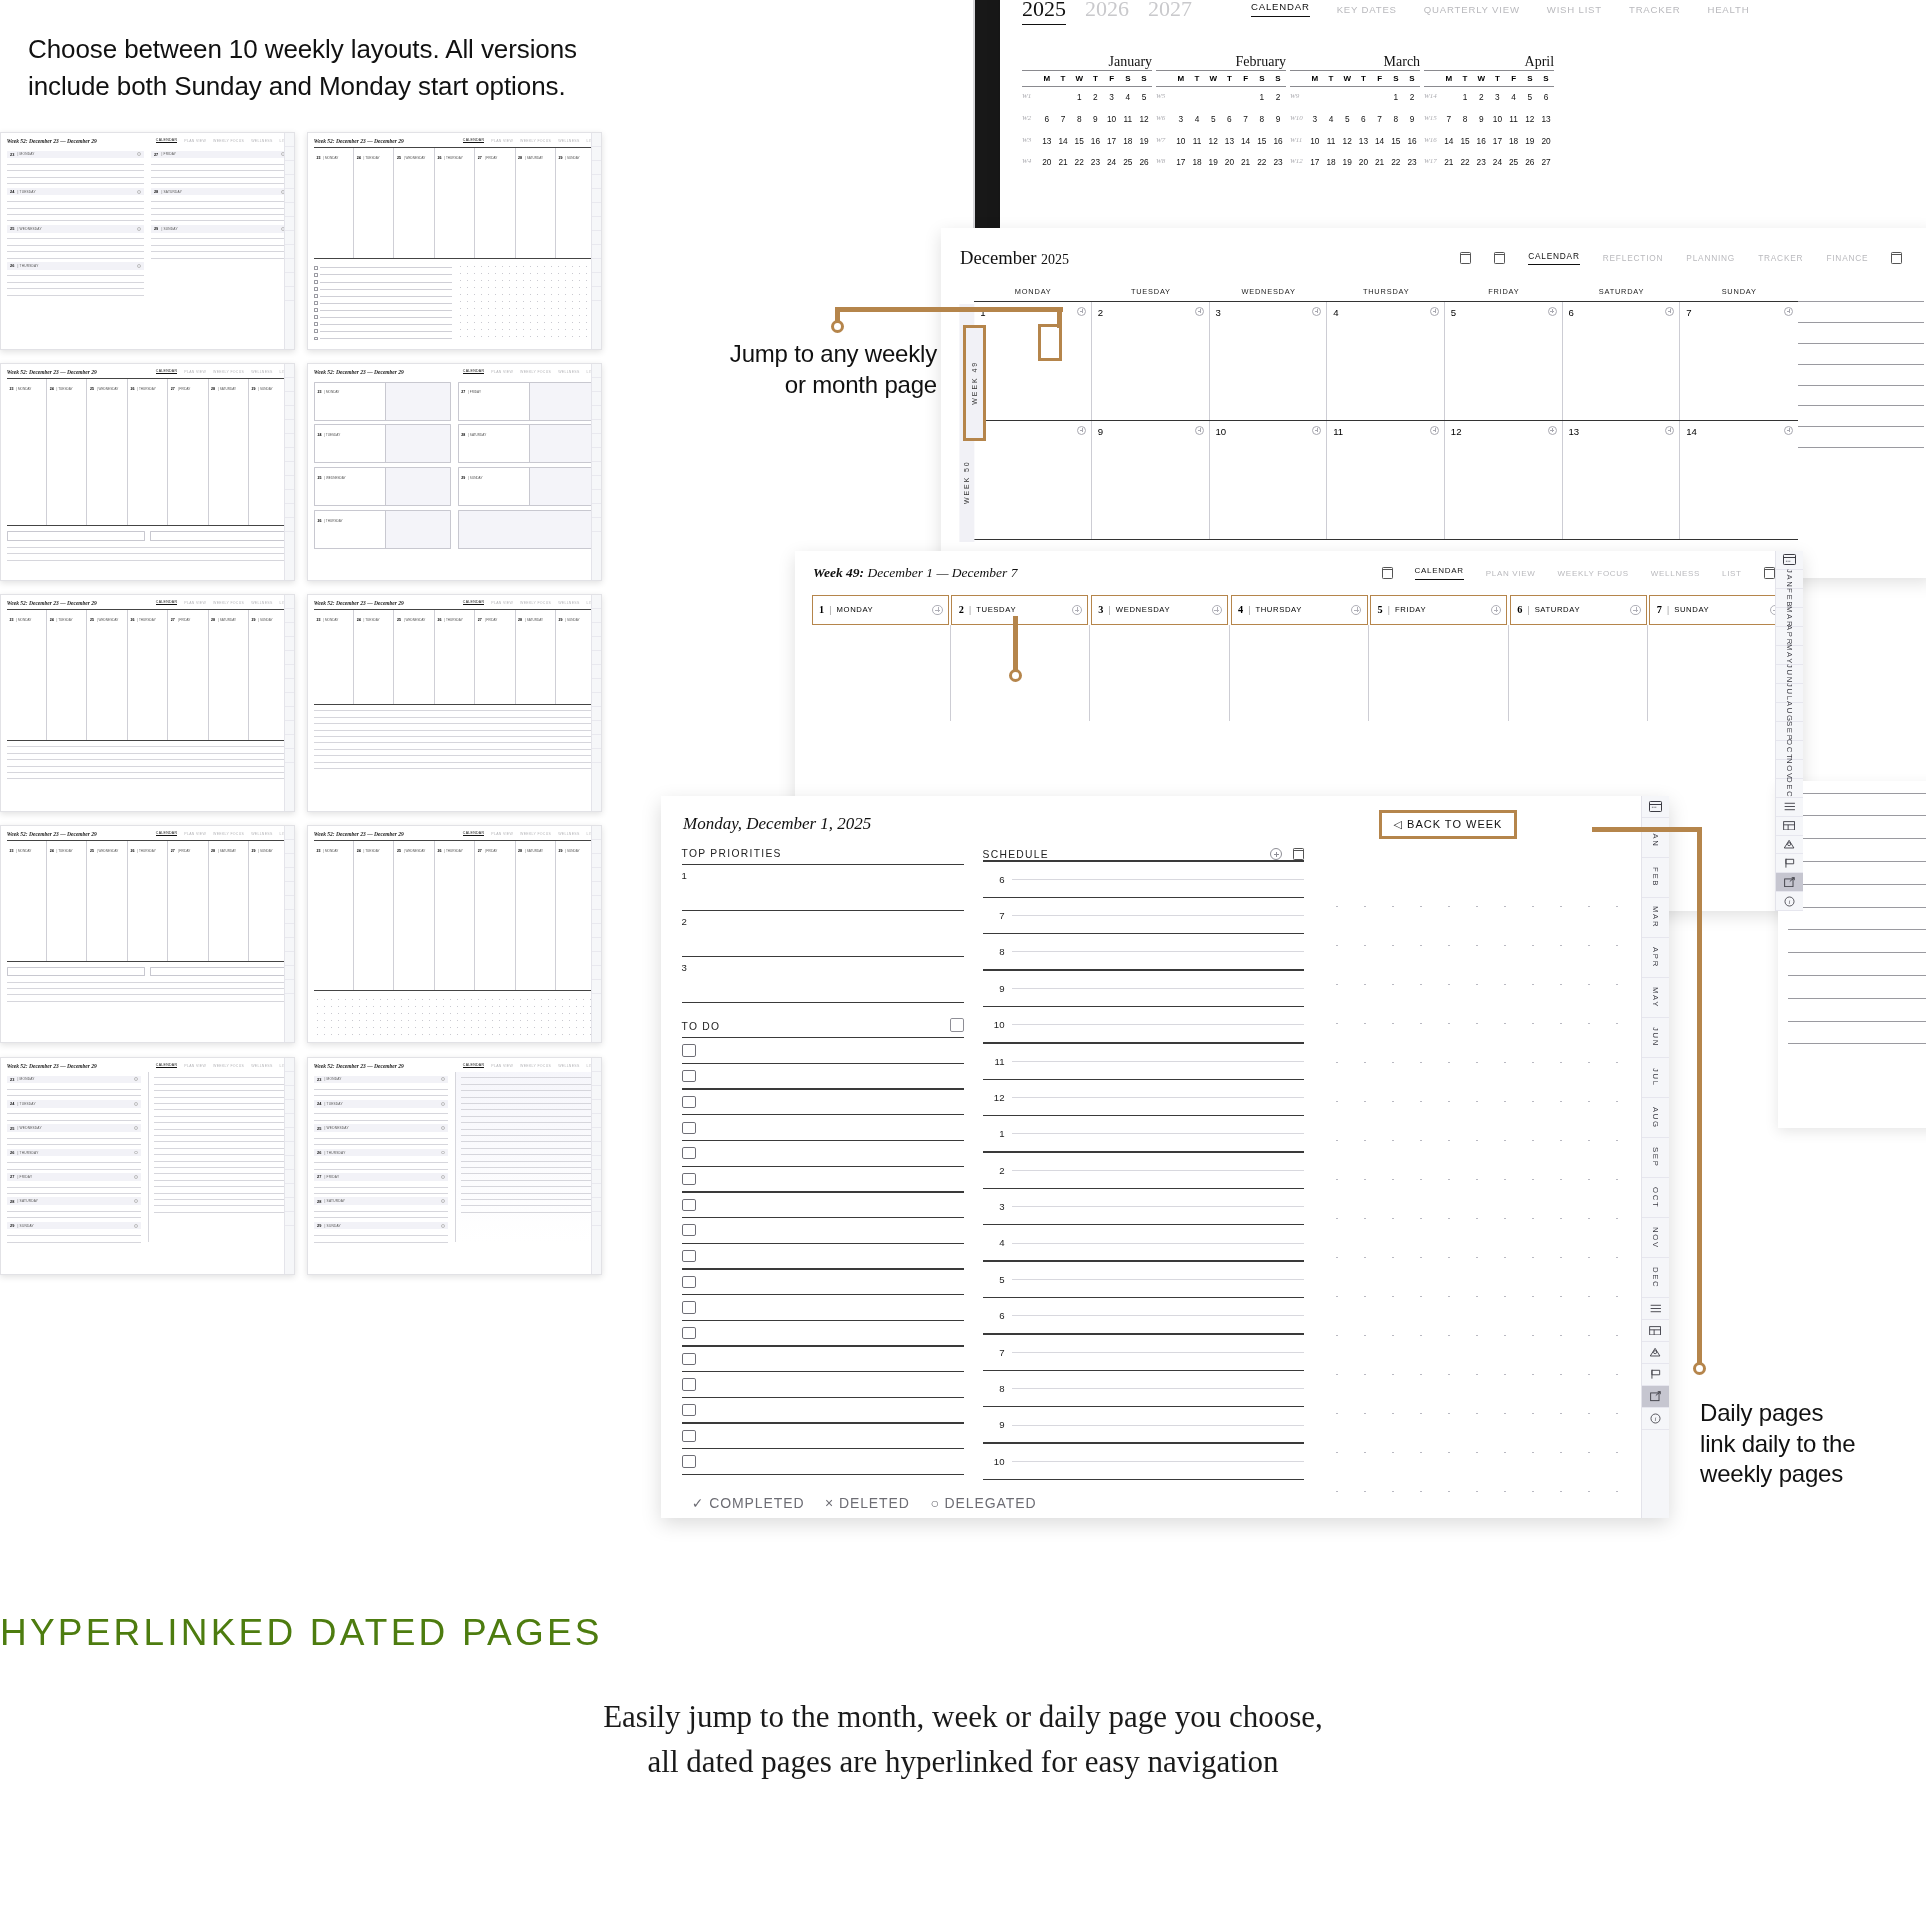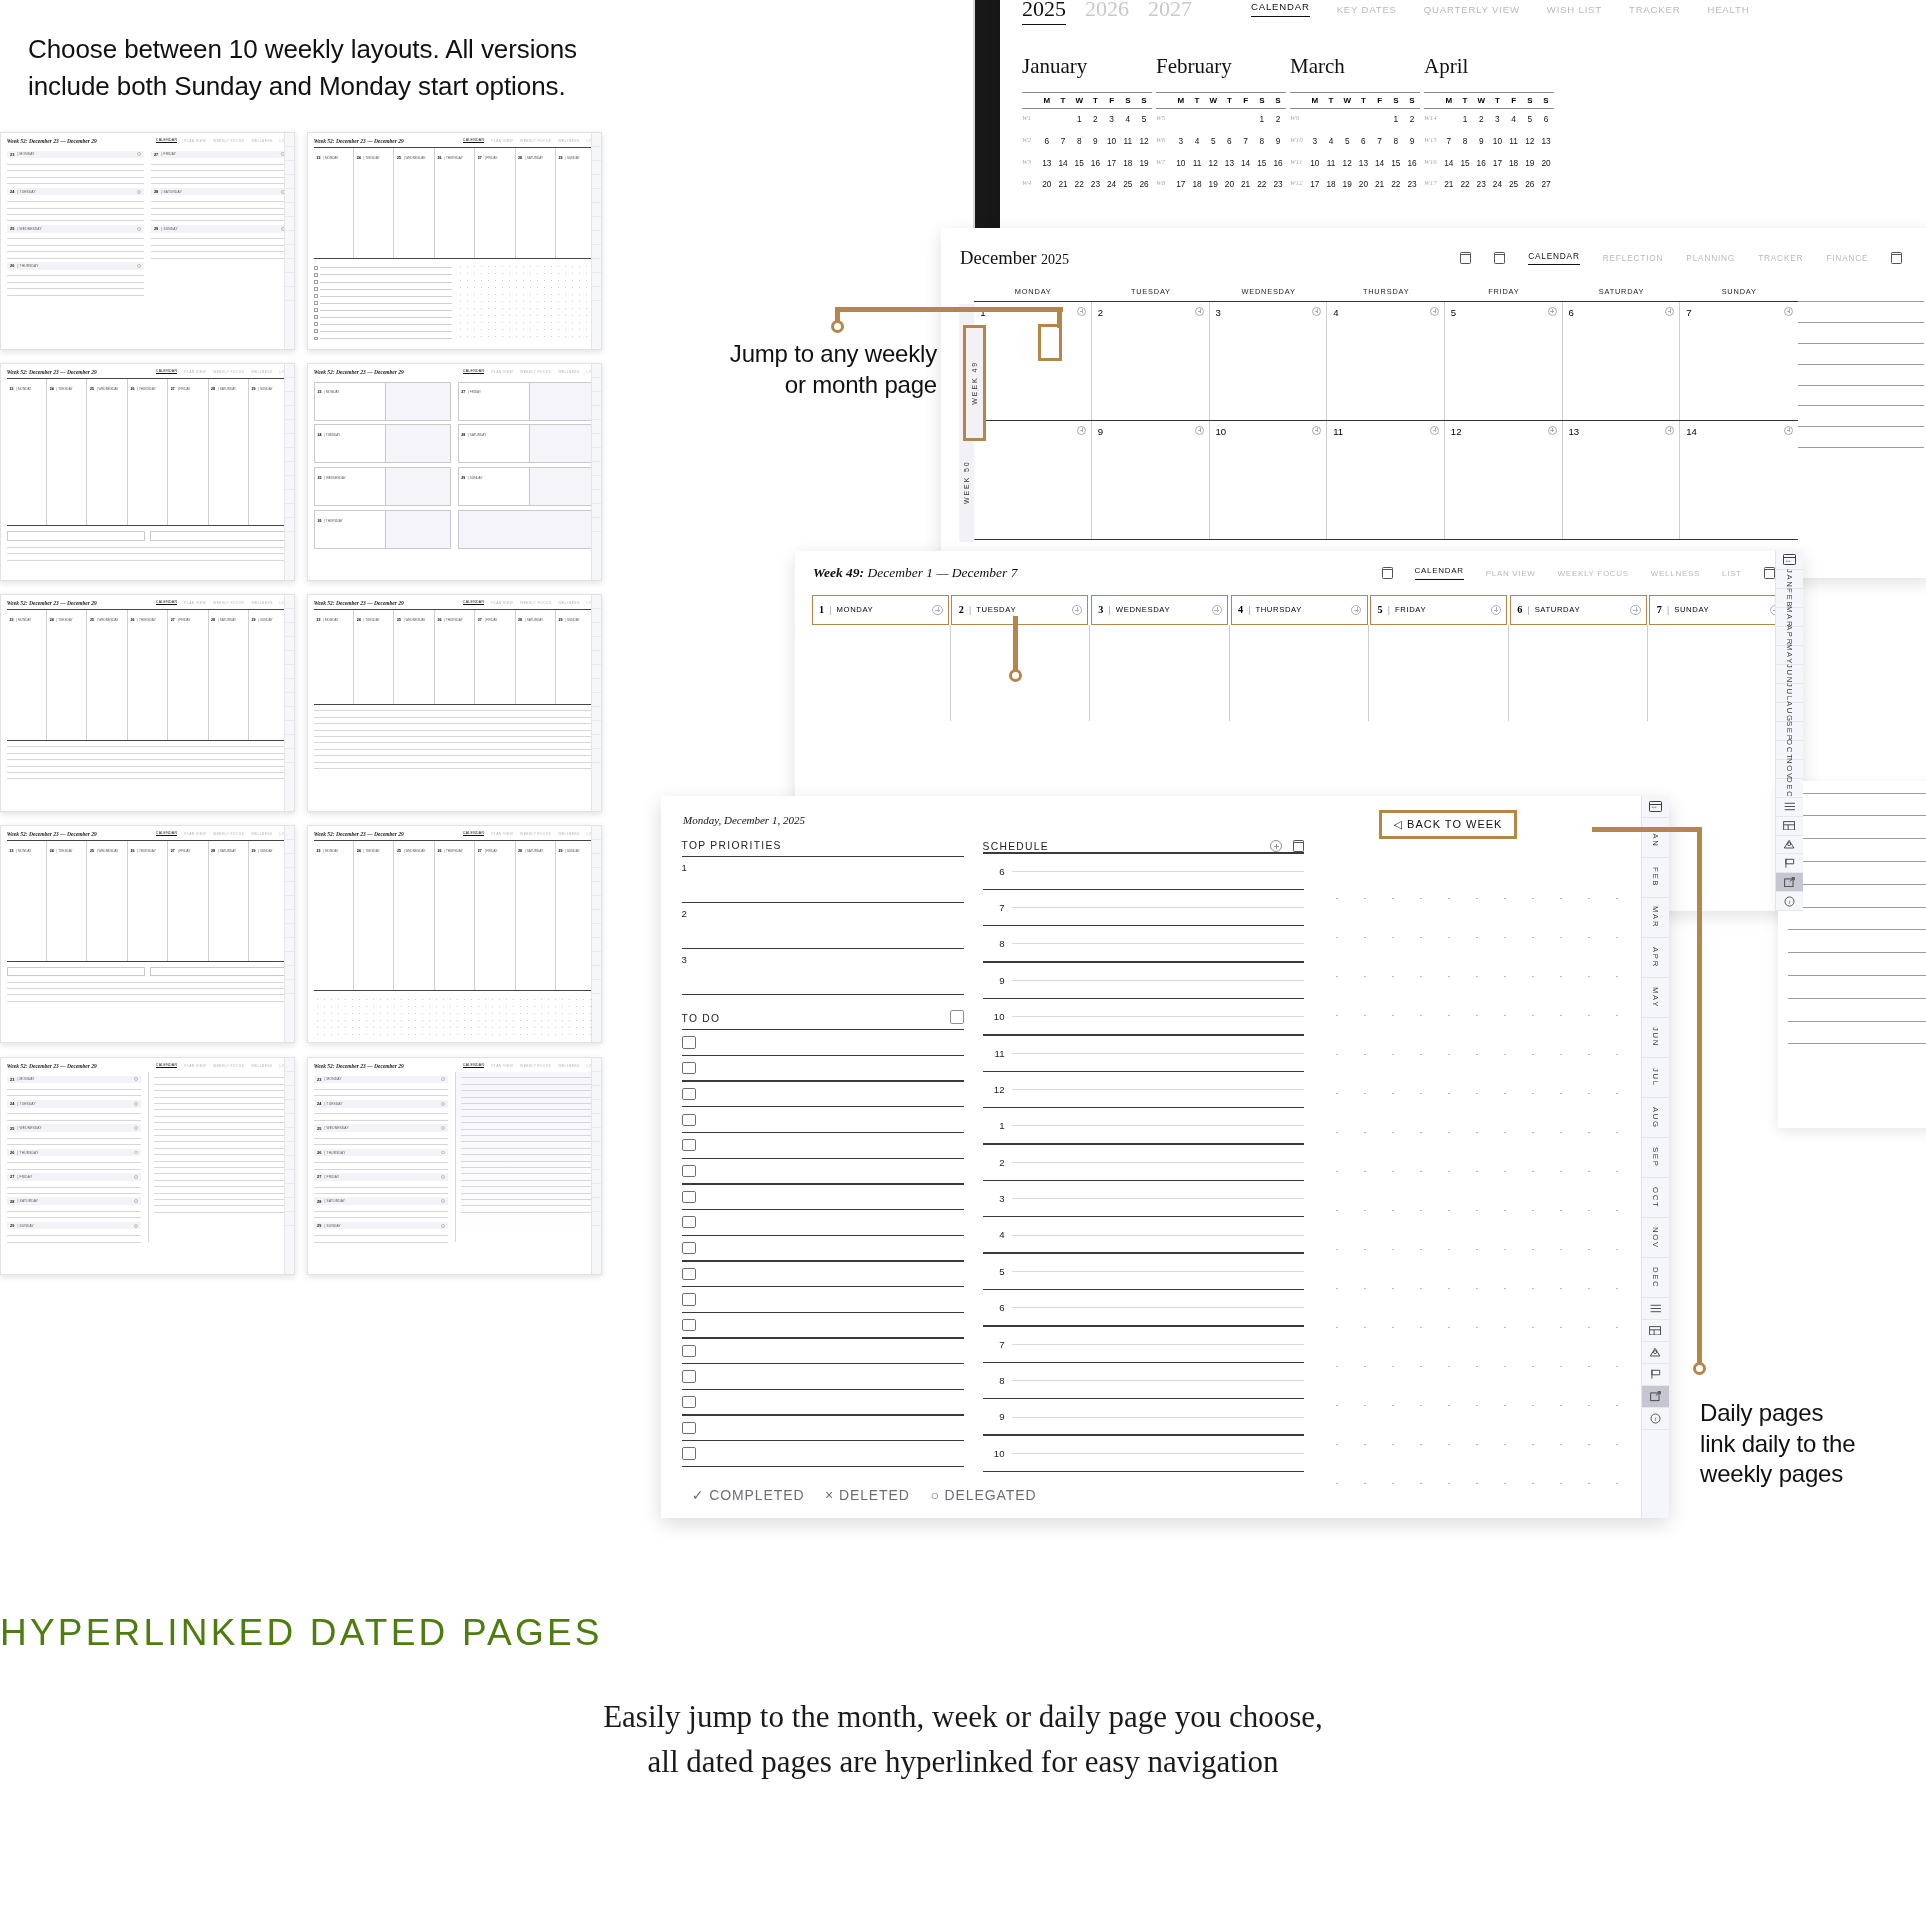--- a/index.html
+++ b/index.html
@@ -62,22 +62,22 @@
   .an-top { display:flex; align-items:flex-start; padding:0 22px; }
   .an-years { display:flex; gap:19px; font-family:"Liberation Serif", serif; font-size:22px; }
   .an-years span { color:#c9c9cc; }
   .an-years span.act { color:#111; border-bottom:1.9px solid #111; padding-bottom:1.9px; }
   .an-nav { margin-left:59px; display:flex; gap:27px; align-items:center; padding-top:5.1px; }
   .an-nav span { font-size:9.6px; letter-spacing:0.8px; color:#b9b9bd; white-space:nowrap; }
   .an-nav span.act { color:#111; border-bottom:1.9px solid #111; padding-bottom:3.9px; }
 
   .an-months { display:flex; gap:0px; padding:29.5px 0 0 22px; }
   .an-m { width:134px; flex:none; padding-right:3.9px; }
-  .an-m h4 { font-family:"Liberation Serif", serif; font-weight:400; font-size:21px;
-             text-align:left; margin-bottom:13px; color:#111; }
+  .an-m h4 { font-family:"Liberation Serif", serif; font-weight:400; font-size:14px;
+             text-align:right; margin-bottom:0; color:#111; }
   .an-dow { display:grid; grid-template-columns:16.7px repeat(7,1fr); border-top:1px solid #8a8a8f;
             border-bottom:1px solid #8a8a8f; padding:2.6px 0; }
   .an-dow b { font-size:8px; text-align:center; font-weight:700; }
   .an-row { display:grid; grid-template-columns:16.7px repeat(7,1fr); padding:5.8px 0; }
   .an-row i { font-family:"Liberation Serif", serif; font-style:italic; font-size:7px; color:#adadb2; }
   .an-row u { font-size:8.3px; text-align:center; text-decoration:none; color:#111; display:block; }
 
   
   .monthly {
     position:absolute; left:941px; top:228px; width:992px; height:350px;
@@ -139,21 +139,21 @@
   .wk-day .pl::after { top:1.9px;bottom:1.9px;left:4.5px;width:0.8px; }
   .wk-cols { display:flex; margin:0 16.7px; height:96px; }
   .wk-cols i { flex:1; border-right:0.6px solid #cdcdd4; }
   .wk-cols i:last-child { border-right:none; }
 
   
   .daily {
     position:absolute; left:661px; top:796px; width:1008px; height:722px;
     background:#fff; box-shadow:0 6.4px 19px rgba(0,0,0,.15); padding:18px 0 0 0; overflow:hidden;
   }
-  .da-title { font-family:"Liberation Serif", serif; font-style:italic; font-size:11px;
+  .da-title { font-family:"Liberation Serif", serif; font-style:italic; font-size:17px;
               padding:0 22px; color:#111; }
   .da-body { display:flex; padding:14px 19px 0 20.5px; gap:19px; }
   .da-left { width:282px; }
   .da-mid { width:321px; }
   .da-right { flex:1; position:relative; }
   .sec-h { display:flex; align-items:flex-end; font-size:10.3px; letter-spacing:1.3px; color:#222; }
   .rule-dark { height:1.5px; background:#3a3a3a; margin-top:4.5px; }
   .pri-row { height:40px; display:flex; align-items:flex-start; padding-top:4.5px; }
   .pri-row b { font-size:9.6px; font-weight:400; color:#222; }
   .todo-row { display:flex; align-items:center; height:24.4px; }

